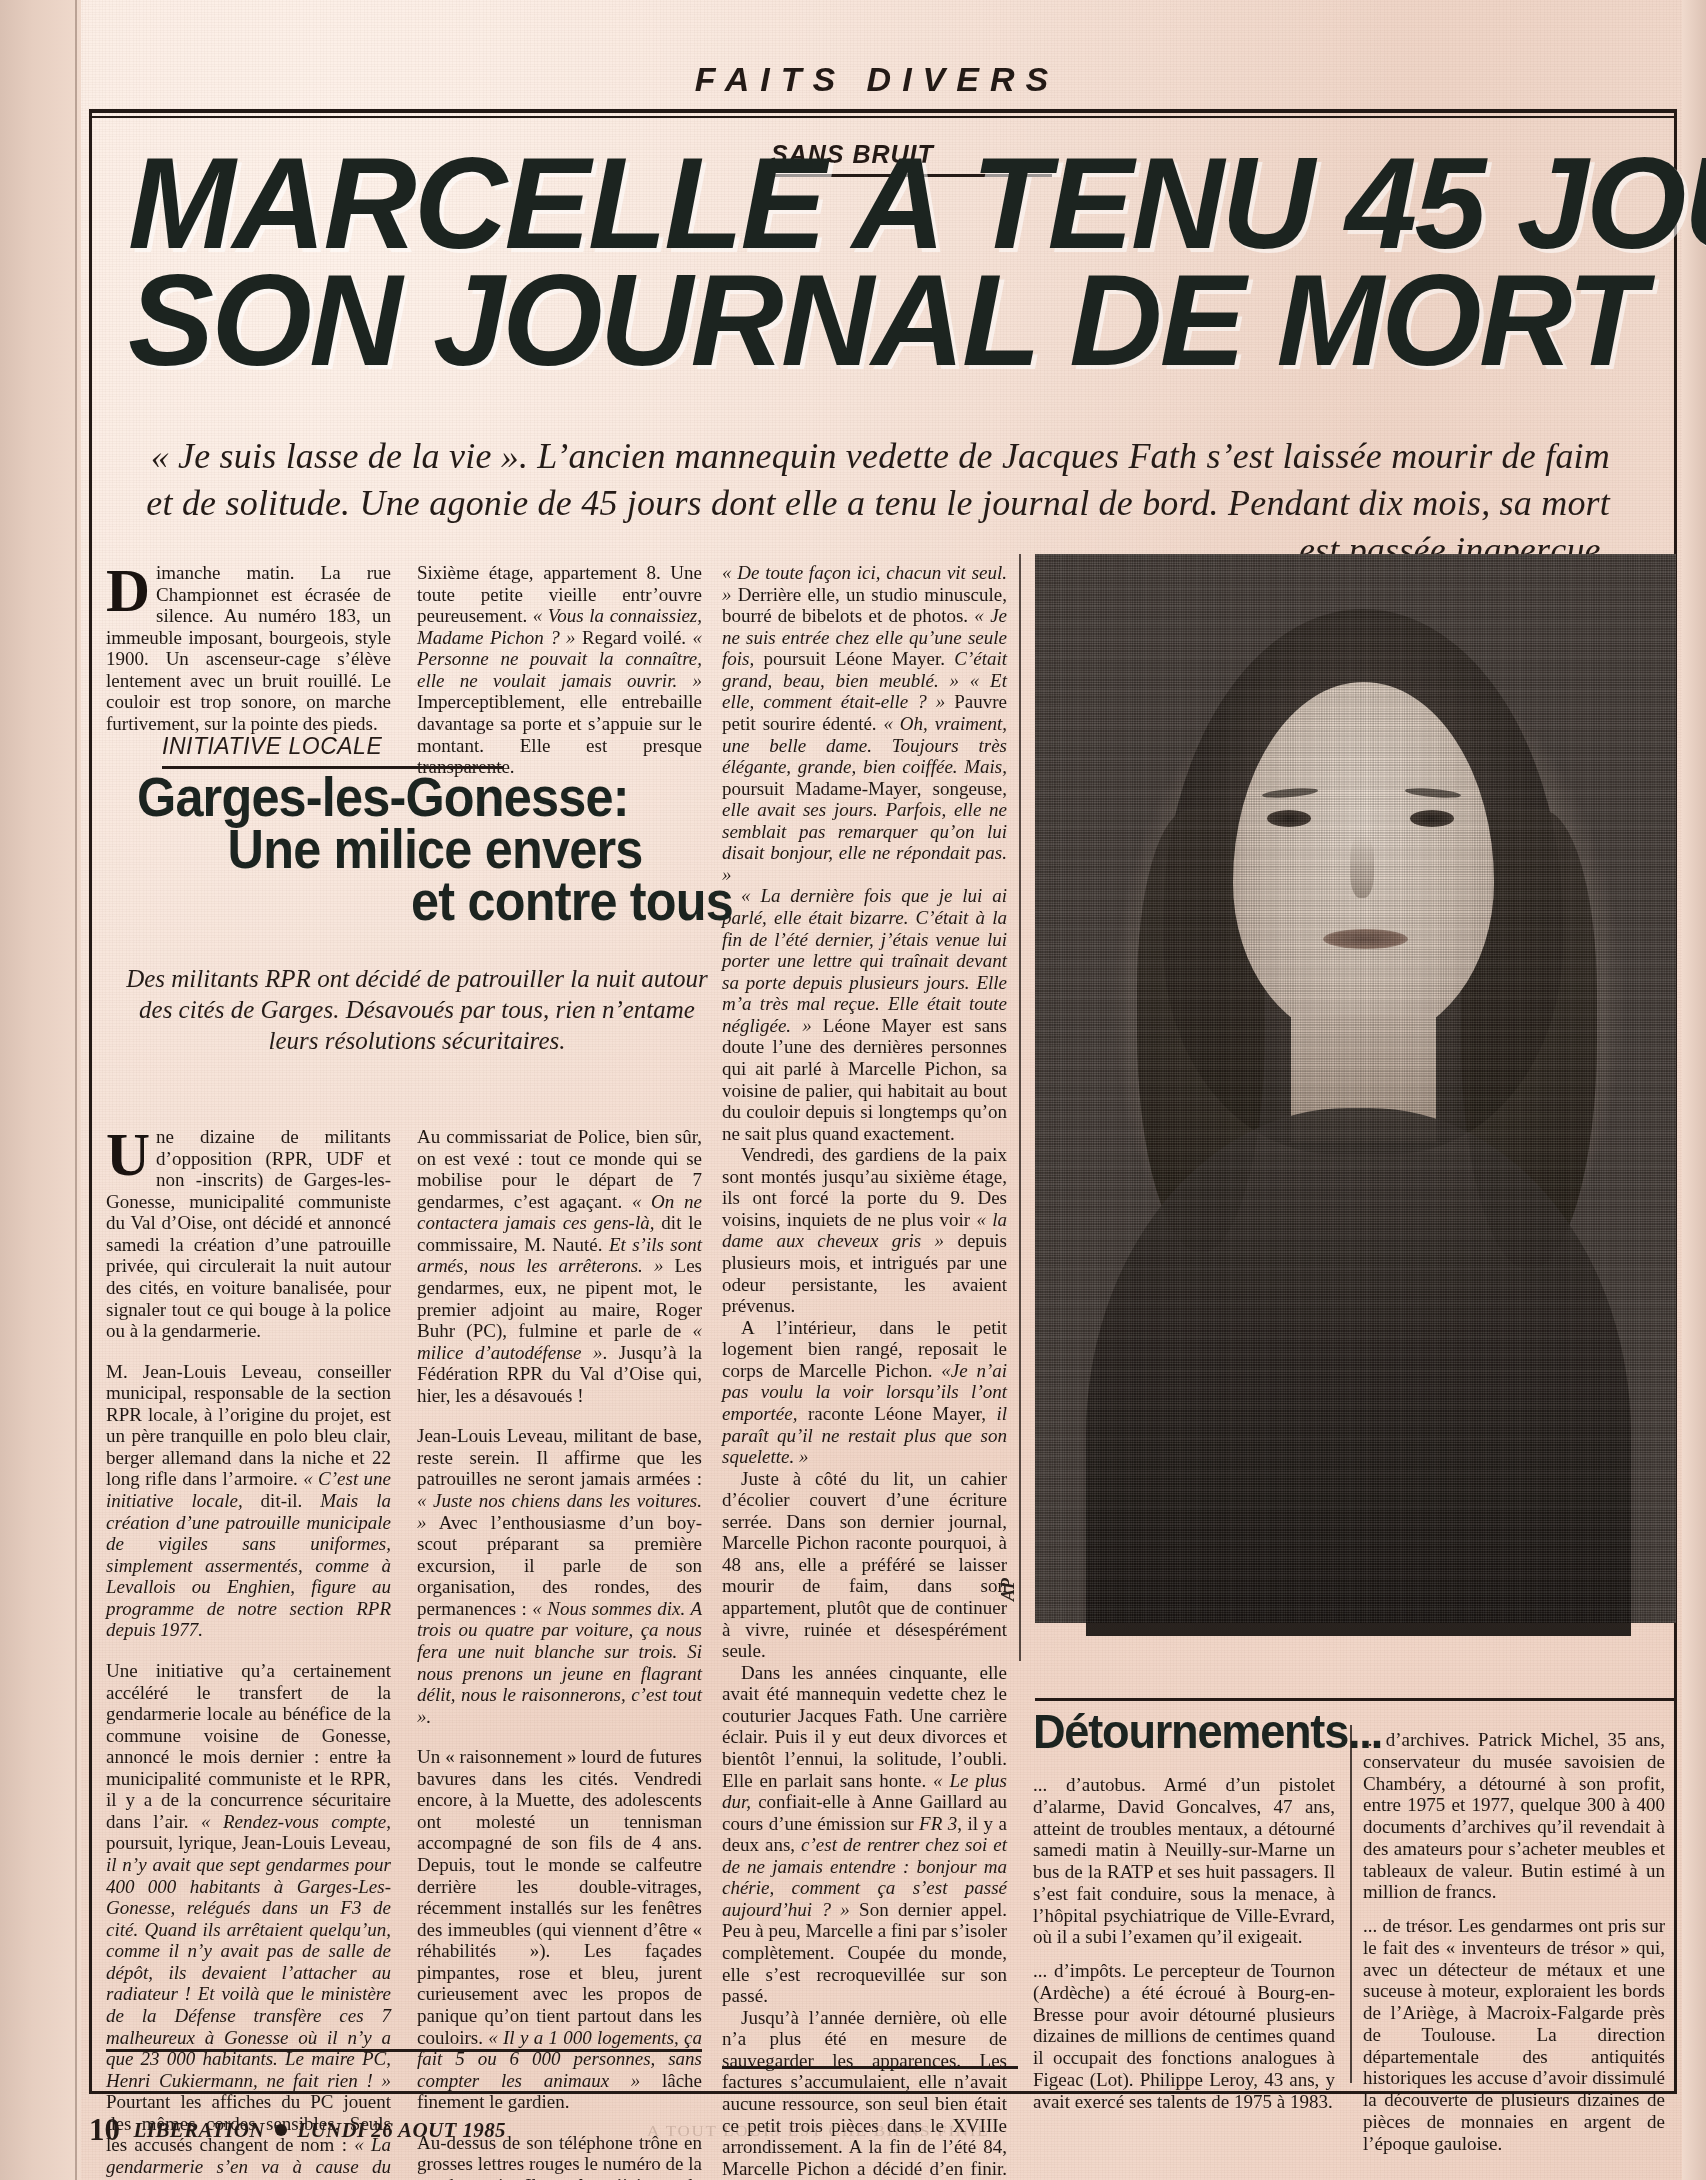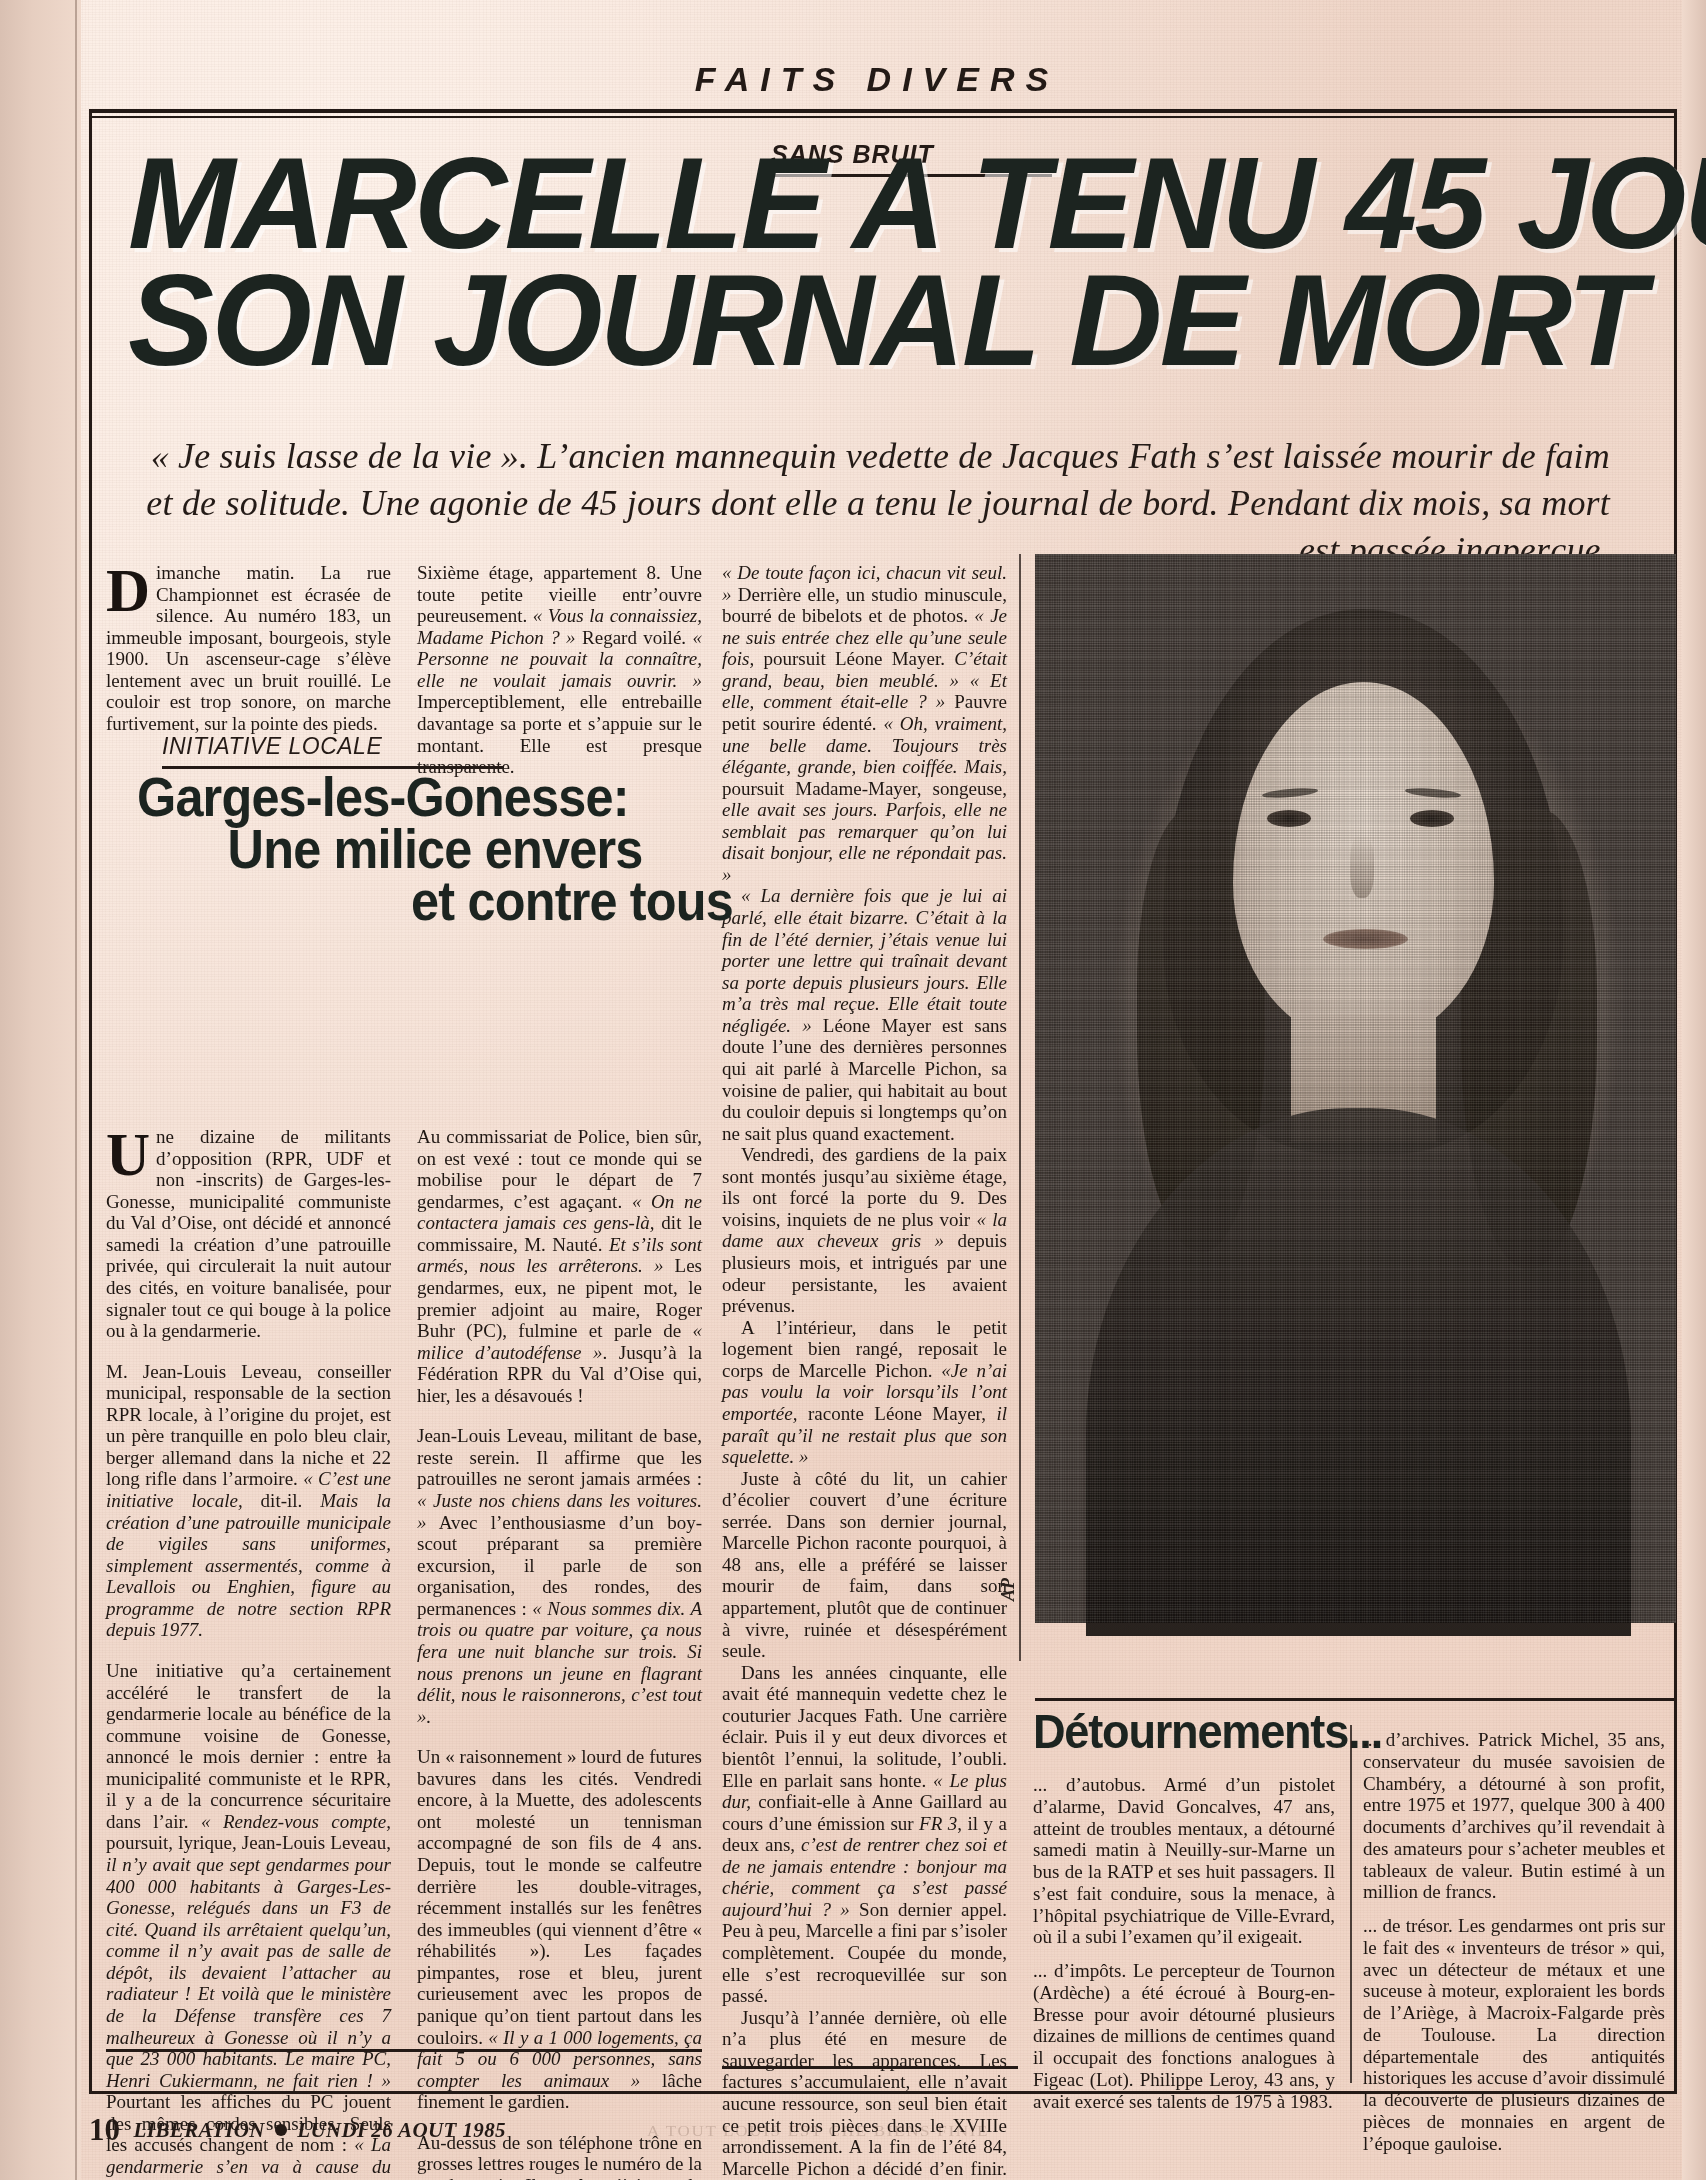--- a/index.html
+++ b/index.html
@@ -299,20 +299,21 @@
     <div class="sub-kicker">INITIATIVE LOCALE</div>
     <div class="sub-kicker-rule"></div>
   </div>
 
   <div class="sub-headline">
     <div class="sh-l">Garges-les-Gonesse:</div>
     <div class="sh-c">Une milice envers</div>
     <div class="sh-r">et contre tous</div>
   </div>
 
+  <div class="sub-chapeau">Des militants RPR ont décidé de patrouiller la nuit autour des cités de Garges. Désavoués par tous, rien n’entame leurs résolutions sécuritaires.</div>
 
   <div class="col-sub cs1">
     <p class="first">
       <span class="dropcap">U</span><span>ne dizaine de militants d’opposition (RPR, UDF et non -inscrits) de Garges-les-Gonesse, municipalité communiste du Val d’Oise, ont décidé et annoncé samedi la création d’une patrouille privée, qui circulerait la nuit autour des cités, en voiture banalisée, pour signaler tout ce qui bouge à la police ou à la gendarmerie.</span>
     </p>
     <p>
       <span>M. Jean-Louis Leveau, conseiller municipal, responsable de la section RPR locale, à l’origine du projet, est un père tranquille en polo bleu clair, berger allemand dans la niche et 22 long rifle dans l’armoire. </span><i>« C’est une initiative locale,</i><span> dit-il. </span><i>Mais la création d’une patrouille municipale de vigiles sans uniformes, simplement assermentés, comme à Levallois ou Enghien, figure au programme de notre section RPR depuis 1977.</i>
     </p>
     <p>
       <span>Une initiative qu’a certainement accéléré le transfert de la gendarmerie locale au bénéfice de la commune voisine de Gonesse, annoncé le mois dernier : entre ła municipalité communiste et le RPR, il y a de la concurrence sécuritaire dans l’air. </span><i>« Rendez-vous compte,</i><span> poursuit, lyrique, Jean-Louis Leveau, </span><i>il n’y avait que sept gendarmes pour 400 000 habitants à Garges-Les-Gonesse, relégués dans un F3 de cité. Quand ils arrêtaient quelqu’un, comme il n’y avait pas de salle de dépôt, ils devaient l’attacher au radiateur ! Et voilà que le ministère de la Défense transfère ces 7 malheureux à Gonesse où il n’y a que 23 000 habitants. Le maire PC, Henri Cukiermann, ne fait rien ! »</i><span> Pourtant les affiches du PC jouent des mêmes cordes sensibles. Seuls les accusés changent de nom : </span><i>« La gendarmerie s’en va à cause du conseil général de droite. Réagissez ! »</i>

